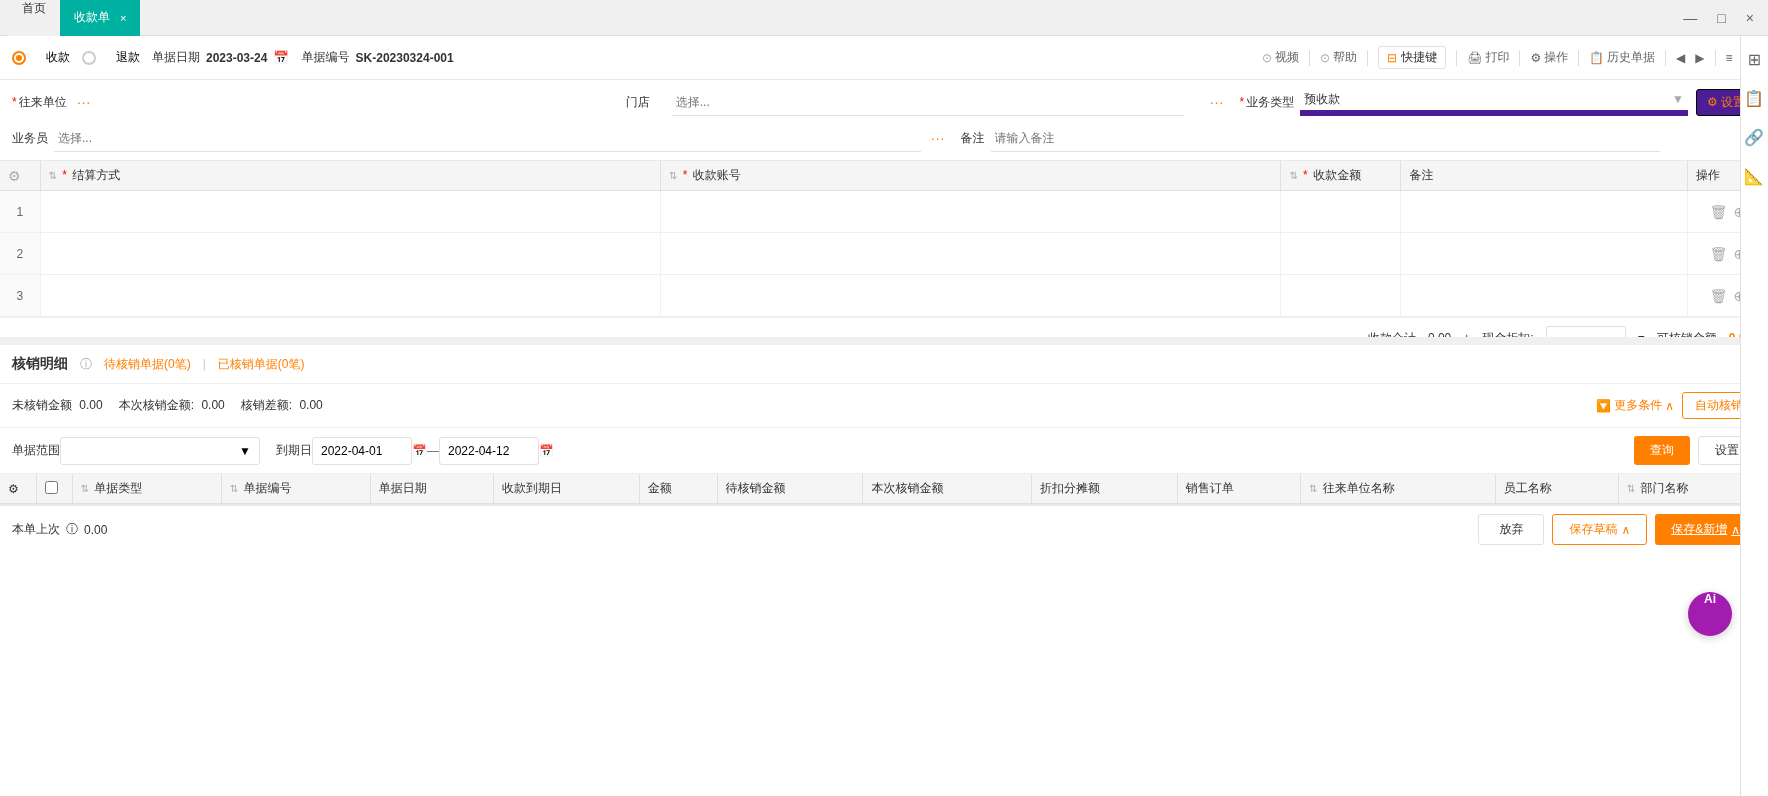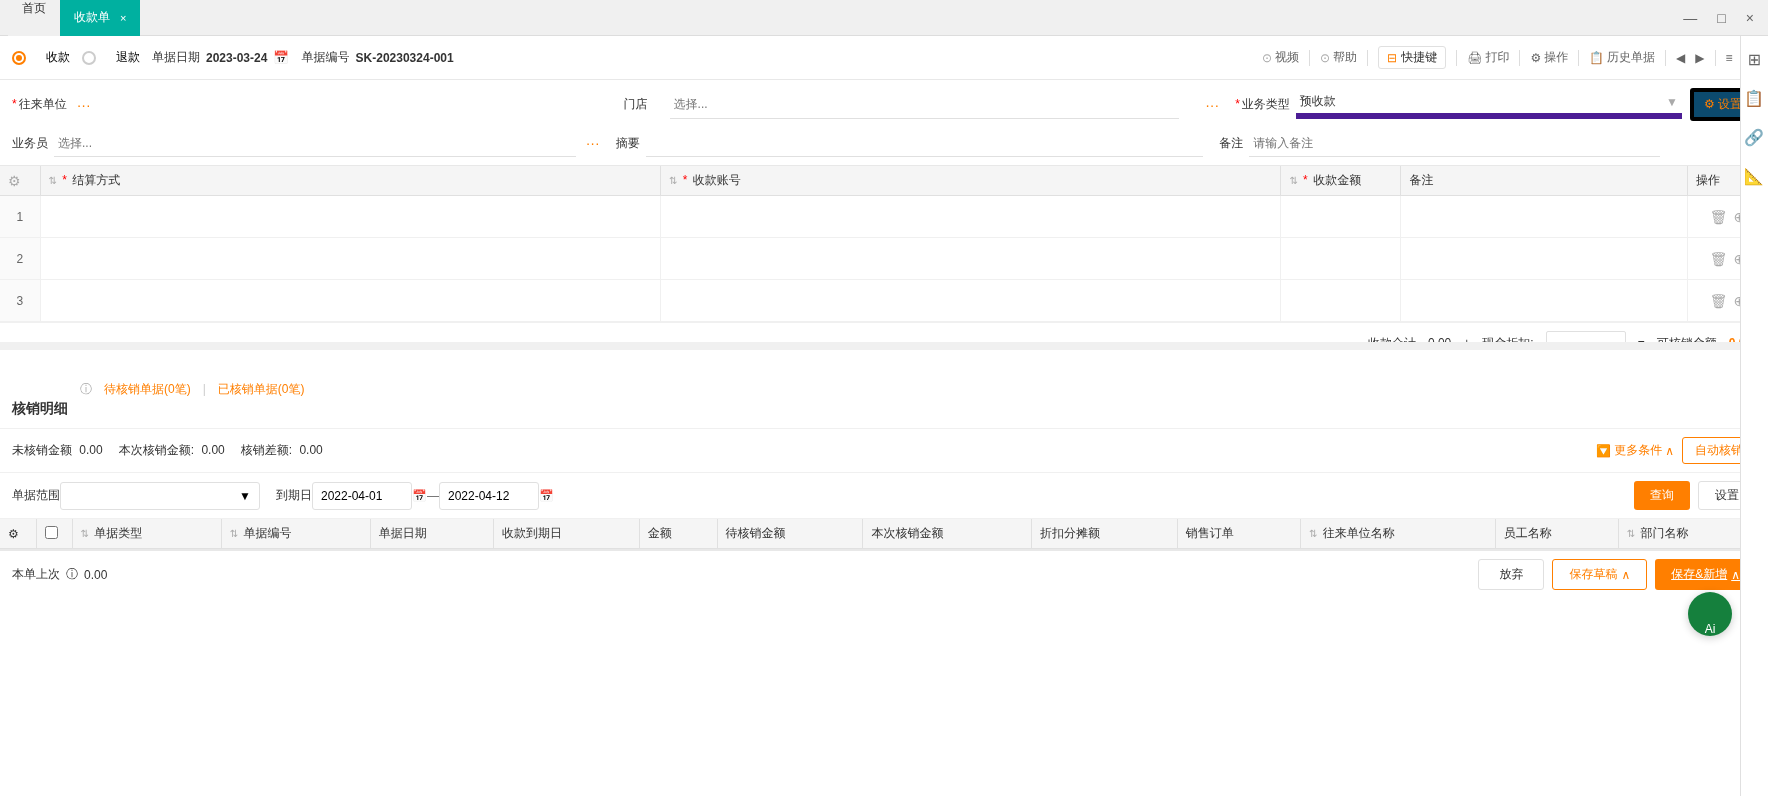--- a/index.html
+++ b/index.html
@@ -99,21 +99,21 @@
     .discount-input {
       width: 80px; height: 24px; border: 1px solid #e0e0e0; border-radius: 2px;
       outline: none; padding: 0 4px;
     }
 
     
     .hexiao-section { background: #fff; border-top: 4px solid #f0f0f0; padding: 0; }
     .hexiao-header {
       display: flex; align-items: center; padding: 10px 12px; gap: 12px; border-bottom: 1px solid #f0f0f0;
     }
-    .hexiao-title { font-size: 14px; font-weight: bold; color: #333; margin-top: 40px; }
+    .hexiao-title { font-size: 14px; font-weight: bold; color: #333; }
     .info-icon { color: #aaa; cursor: pointer; font-size: 12px; }
     .tab-link { color: #ff7f00; cursor: pointer; font-size: 12px; }
     .hexiao-stats {
       display: flex; align-items: center; gap: 16px; padding: 8px 12px;
       border-bottom: 1px solid #f0f0f0;
     }
     .stat-item { color: #333; }
     .hexiao-stats-right { margin-left: auto; display: flex; align-items: center; gap: 8px; }
     .more-conditions { color: #ff7f00; cursor: pointer; display: flex; align-items: center; gap: 3px; }
     .auto-btn {
@@ -185,23 +185,23 @@
       padding: 6px 16px; cursor: pointer; font-size: 13px; display: flex; align-items: center; gap: 4px; text-decoration: underline;
     }
 
     
     ::-webkit-scrollbar { width: 6px; height: 6px; }
     ::-webkit-scrollbar-thumb { background: #ccc; border-radius: 3px; }
 
     
     .ai-badge {
       position: fixed; right: 36px; bottom: 160px;
-      background: #15803d; color: #fff; border-radius: 50%;
-      width: 44px; height: 44px; display: flex; align-items: flex-end; justify-content: center;
-      font-size: 16px; font-weight: normal; cursor: pointer; box-shadow: 0 2px 8px rgba(0,0,0,0.2);
+      background: #a21caf; color: #fff; border-radius: 50%;
+      width: 44px; height: 44px; display: flex; align-items: flex-start; justify-content: center;
+      font-size: 16px; font-weight: bold; cursor: pointer; box-shadow: 0 2px 8px rgba(0,0,0,0.2);
     }
   </style>
 </head>
 <body>
 
 <div class="tab-bar">
   <div class="tab-home">
     <span>首页</span>
   </div>
   <div class="tab-active">
@@ -291,34 +291,30 @@
       </div>
       <div class="form-field" style="flex:1.5; margin-left:16px;">
         <span class="form-field-label">
           <span class="required">*</span><span>业务类型</span>
         </span>
         <div class="select-field">
           <span class="select-val">预收款</span>
           <span class="select-arrow">▼</span>
         </div>
       </div>
-      <button class="setting-btn" style="margin-left:8px; border-radius:3px; border:4px solid #000000; color:#ff7f00; padding:4px 10px; cursor:pointer; background:#0c4a6e;">
+      <button class="setting-btn" style="margin-left:8px; border-radius:3px; border:1px solid #000000; color:#ff7f00; padding:4px 10px; cursor:pointer; background:#4c1d95;">
         <span>⚙</span>
         <span>设置</span>
       </button>
     </div>
     <div class="form-row">
       <div class="form-field" style="flex:2;">
         <span class="form-field-label">业务员</span>
         <input class="form-input" placeholder="选择..." style="">
         <span class="ellipsis-btn">···</span>
-      </div>
-      <div class="form-field" style="flex:2; margin-left:16px;">
-        <span class="form-field-label">摘要</span>
-        <input class="form-input" style="">
       </div>
       <div class="form-field" style="flex:1.5; margin-left:16px;">
         <span class="form-field-label">备注</span>
         <input class="form-input" placeholder="请输入备注" style="">
       </div>
       <div style="width:88px; margin-left:8px;"></div>
     </div>
   </div>
 
   <div style="background:#fff; border-bottom:4px solid #f0f0f0; overflow:auto; max-height:180px;">

